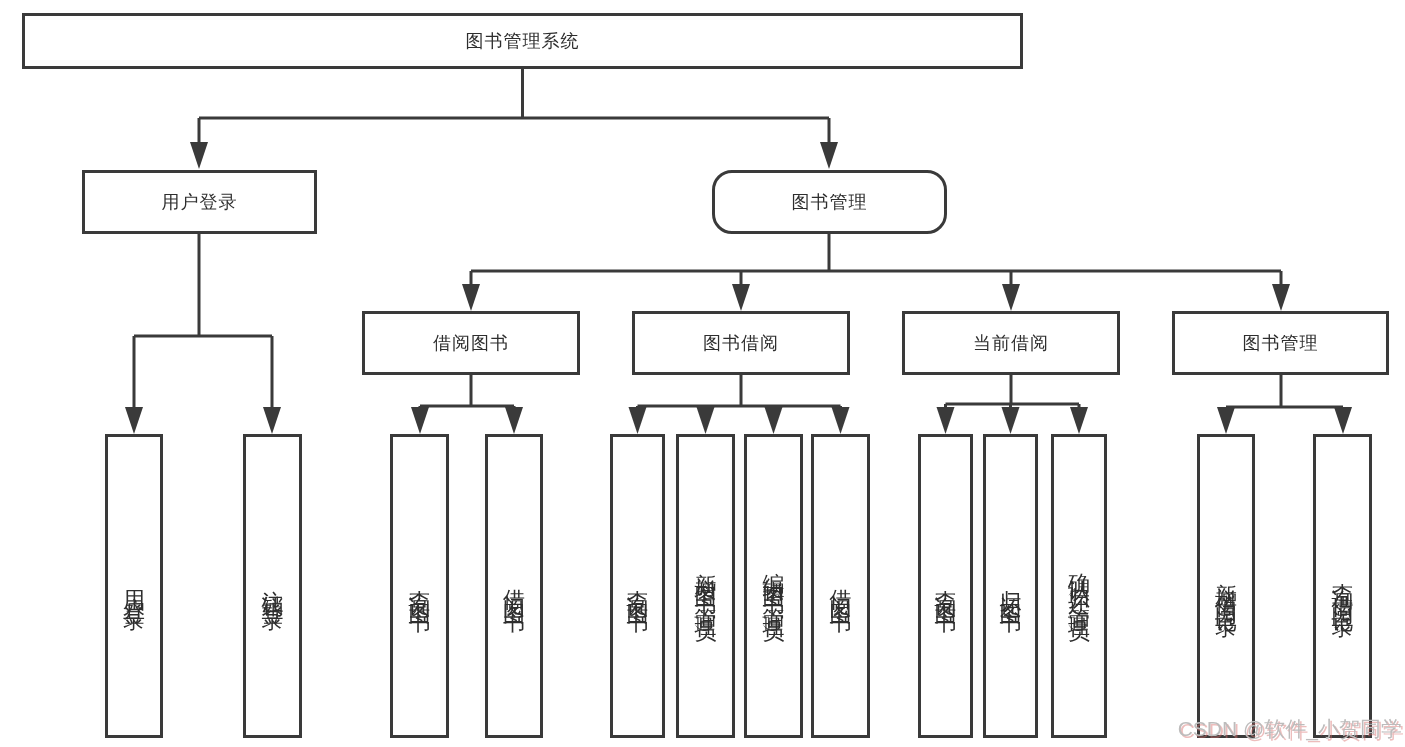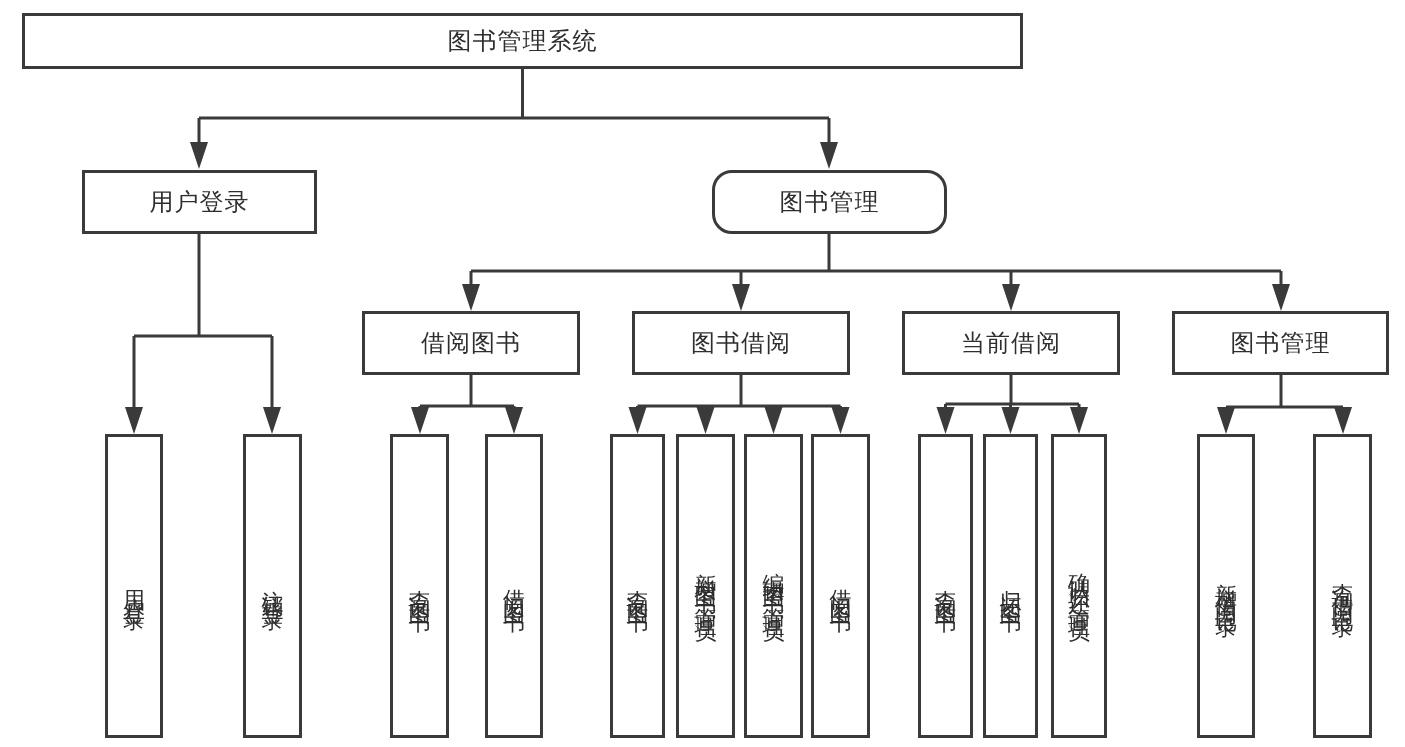--- a/index.html
+++ b/index.html
@@ -21,21 +21,21 @@
   .node {
     position: absolute;
     background: #ffffff;
     border: 3px solid #3a3a3a;
     display: flex;
     align-items: center;
     justify-content: center;
     color: #2e2e2e;
     z-index: 2;
   }
-  .hbox { font-size: 24px; letter-spacing: 1px; }
+  .hbox { font-size: 18px; letter-spacing: 1px; }
   .hbox .htext { white-space: nowrap; }
   .root-box  { left: 22px;  top: 13px;  width: 1001px; height: 56px; }
   .lvl2 { top: 170px; width: 235px; height: 64px; }
   .lvl3 { top: 311px; width: 218px; height: 64px; }
   .vbox { top: 434px; height: 304px; }
   .vtext {
     writing-mode: vertical-rl;
     font-size: 22px;
     letter-spacing: 7px;
     line-height: 1.0;
@@ -152,14 +152,15 @@
     <span class="vtext">确认归还（管理员）</span>
   </div>
 
   <div class="node vbox" style="left:1197px;width:58px;">
     <span class="vtext">新增借阅记录</span>
   </div>
   <div class="node vbox" style="left:1313px;width:59px;">
     <span class="vtext">查询借阅记录</span>
   </div>
 
+  <div class="watermark">CSDN @软件_小贺同学</div>
 
 </div>
 
 </body></html>

